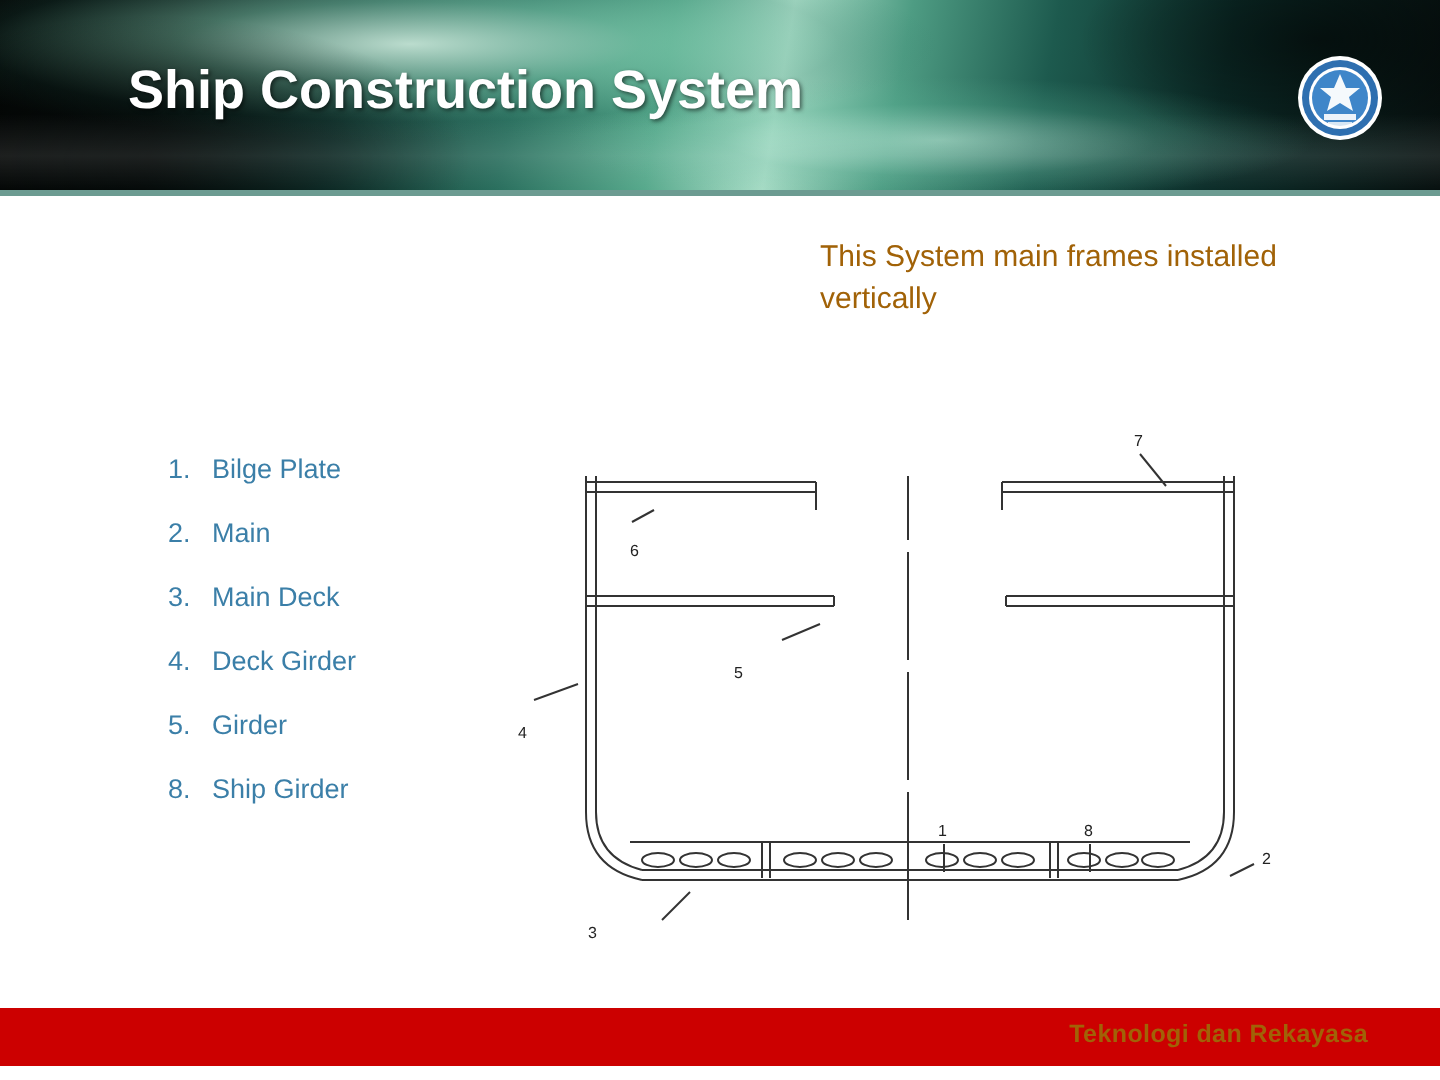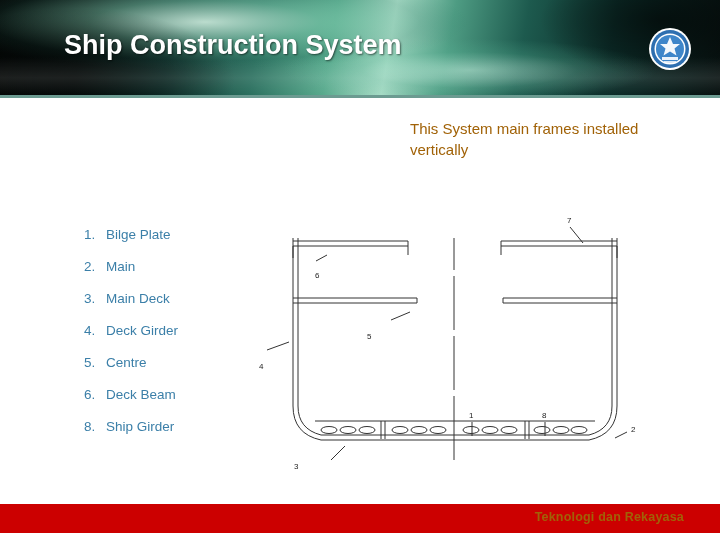--- a/index.html
+++ b/index.html
@@ -206,22 +206,21 @@
     <rect x="16" y="34" width="12" height="2" fill="#ffffff" opacity="0.8"></rect>
   </svg>
 
   <div class="section-note">This System main frames installed vertically</div>
 
   <ul class="legend-list">
     <li><span class="legend-num">1.</span><span>Bilge Plate</span></li>
     <li><span class="legend-num">2.</span><span>Main</span></li>
     <li><span class="legend-num">3.</span><span>Main Deck</span></li>
     <li><span class="legend-num">4.</span><span>Deck Girder</span></li>
-    <li><span class="legend-num">5.</span><span>Centre</span></li>
-    <li><span class="legend-num">6.</span><span>Deck Beam</span></li>
+    <li><span class="legend-num">5.</span><span>Girder</span></li>
     <li><span class="legend-num">8.</span><span>Ship Girder</span></li>
   </ul>
 
   <svg class="diagram" viewBox="0 0 420 290">
     <g stroke="#333333" stroke-width="1" fill="none">
 
       <line x1="209" y1="38" x2="209" y2="70" stroke-dasharray="1,0"></line>
       <line x1="209" y1="76" x2="209" y2="130" stroke-dasharray="1,0"></line>
       <line x1="209" y1="136" x2="209" y2="190" stroke-dasharray="1,0"></line>
       <line x1="209" y1="196" x2="209" y2="260" stroke-dasharray="1,0"></line>

